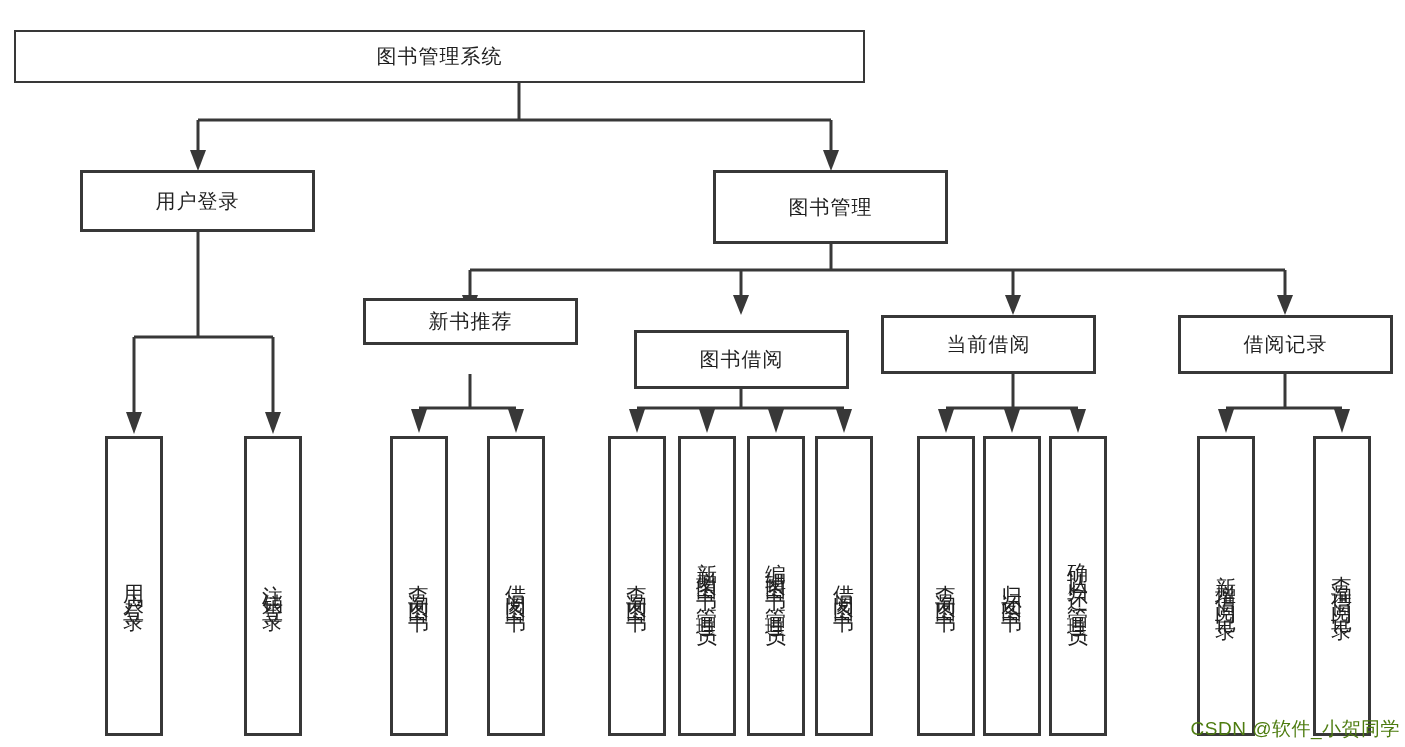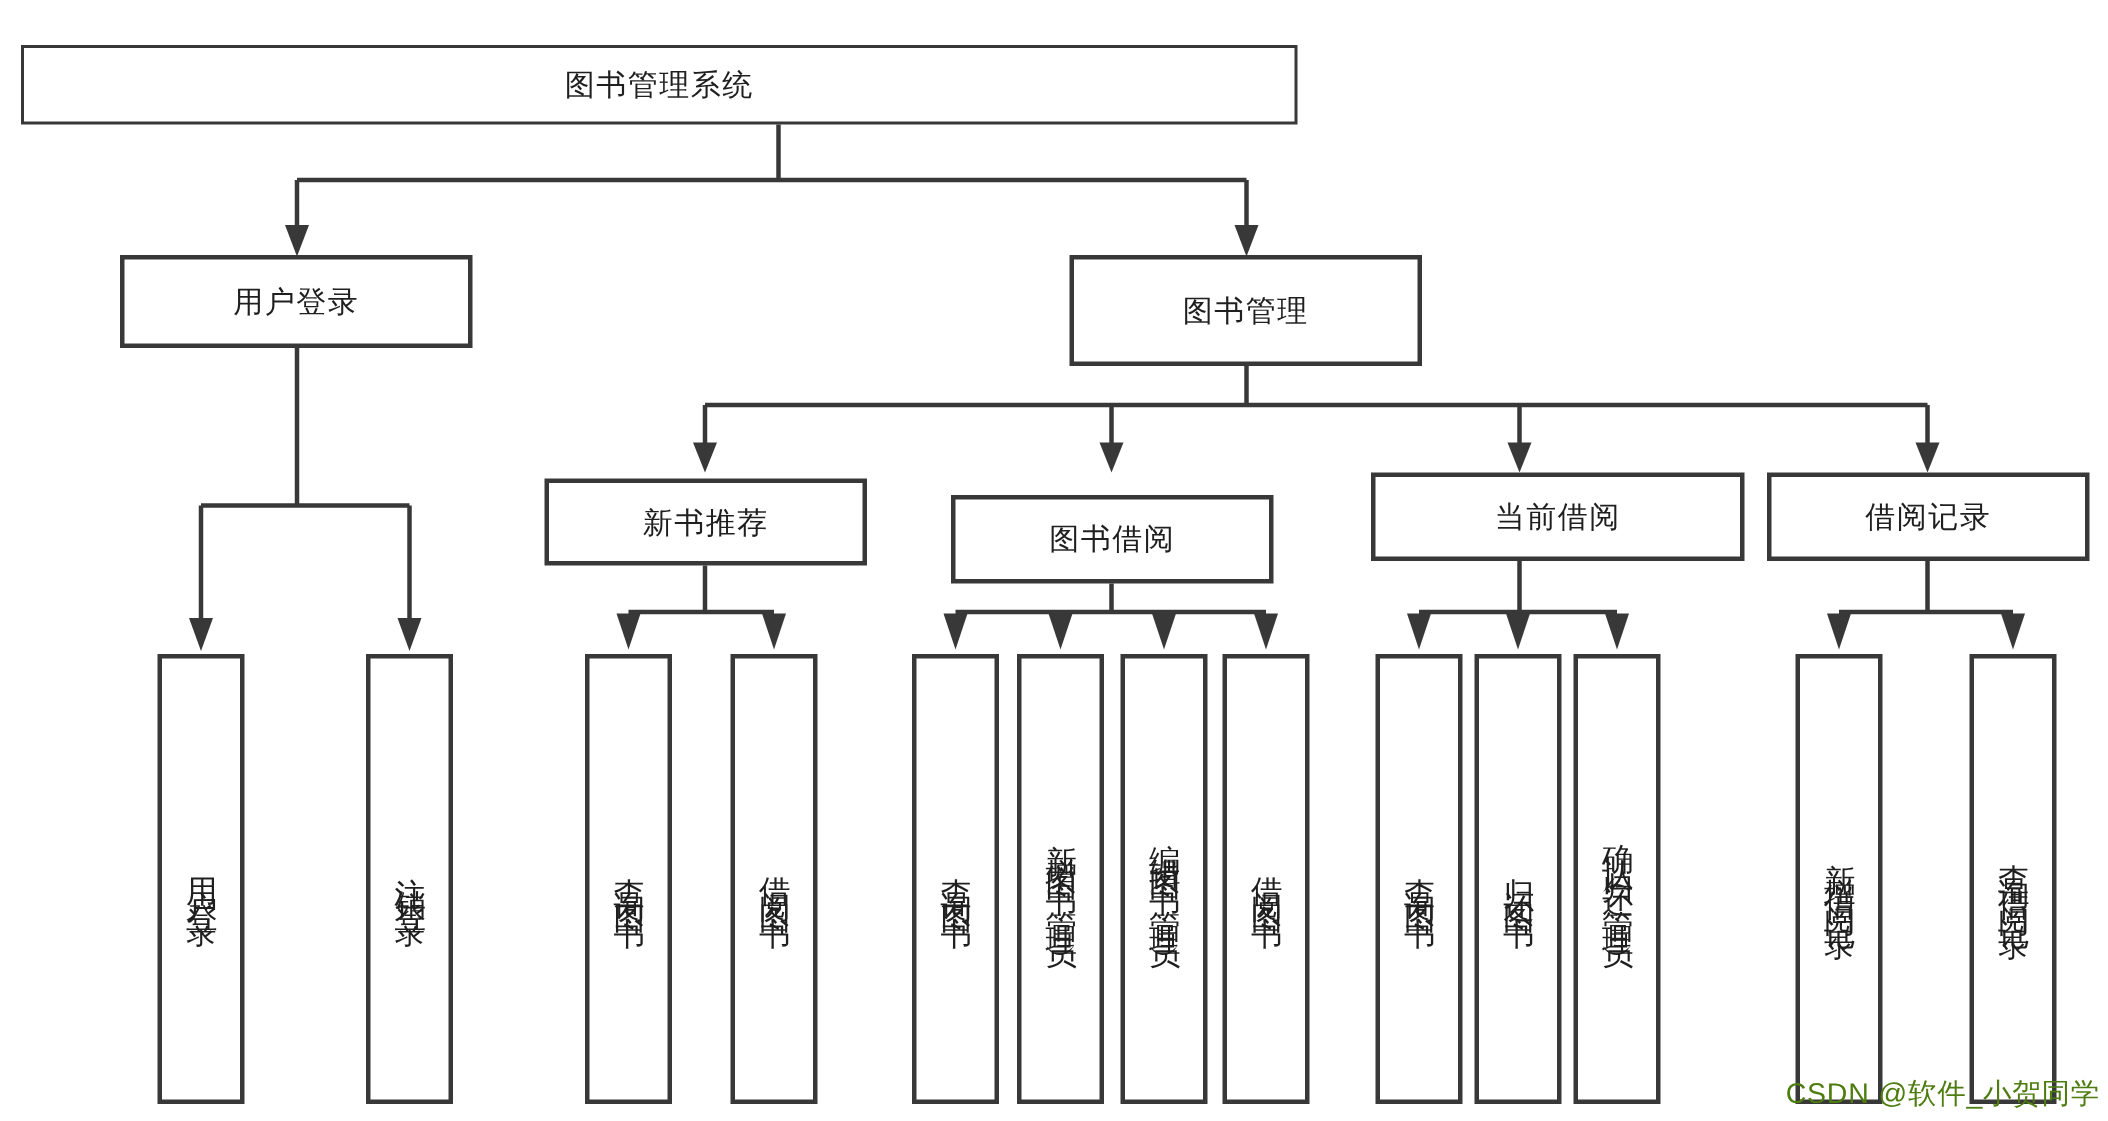--- a/index.html
+++ b/index.html
@@ -134,27 +134,27 @@
     <span>图书管理系统</span>
   </div>
 
   <div class="node h-box" style="left:80px; top:170px; width:235px; height:62px;">
     <span>用户登录</span>
   </div>
   <div class="node h-box" style="left:713px; top:170px; width:235px; height:74px;">
     <span>图书管理</span>
   </div>
 
-  <div class="node h-box" style="left:363px; top:319px; width:215px; height:58px;">
+  <div class="node h-box" style="left:363px; top:298px; width:215px; height:47px;">
     <span>新书推荐</span>
   </div>
   <div class="node h-box" style="left:634px; top:330px; width:215px; height:59px;align-items:center;">
     <span>图书借阅</span>
   </div>
-  <div class="node h-box" style="left:914px; top:315px; width:249px; height:59px;">
+  <div class="node h-box" style="left:881px; top:315px; width:215px; height:59px;">
     <span>当前借阅</span>
   </div>
   <div class="node h-box" style="left:1178px; top:315px; width:215px; height:59px;justify-content:center;">
     <span>借阅记录</span>
   </div>
 
   <div class="node v-box" style="left:105px; top:436px; width:58px; height:300px;">
     <span>用户登录</span>
   </div>
   <div class="node v-box" style="left:244px; top:436px; width:58px; height:300px;">

